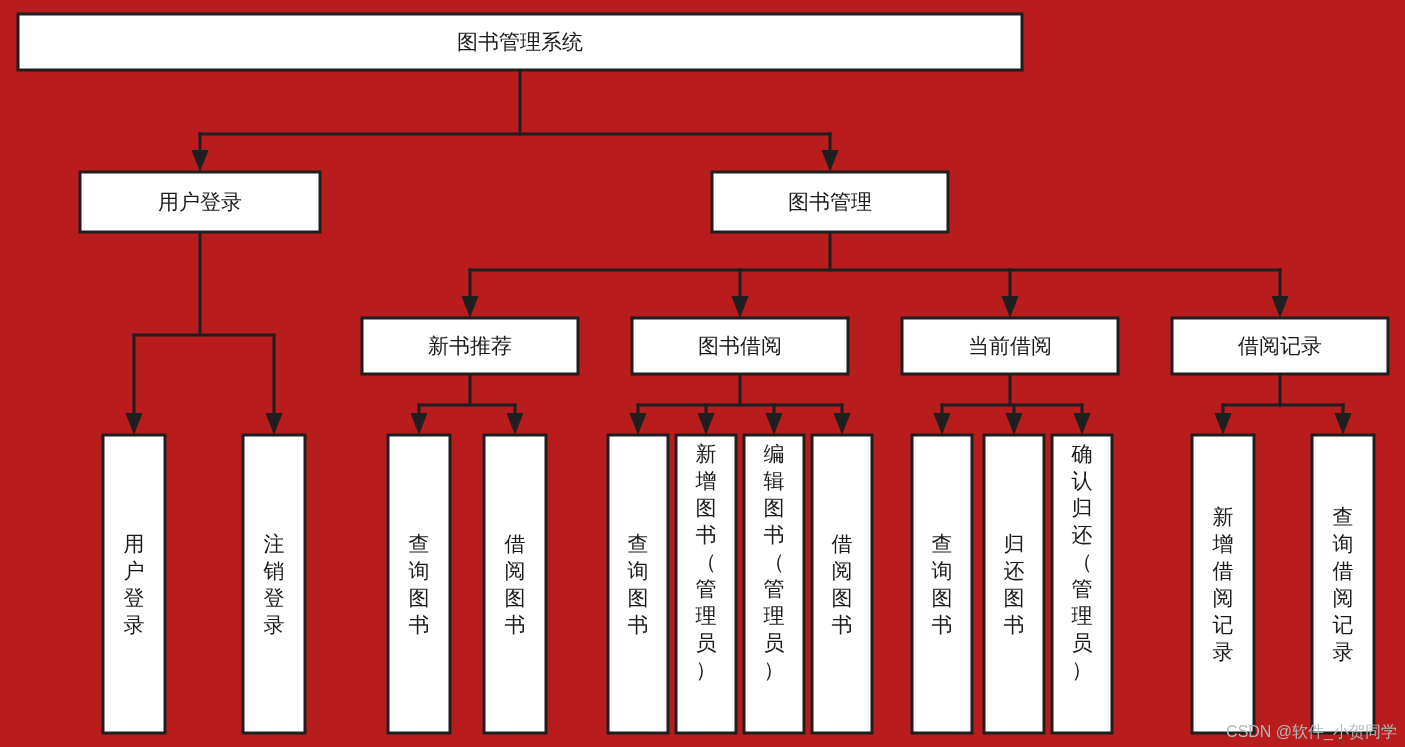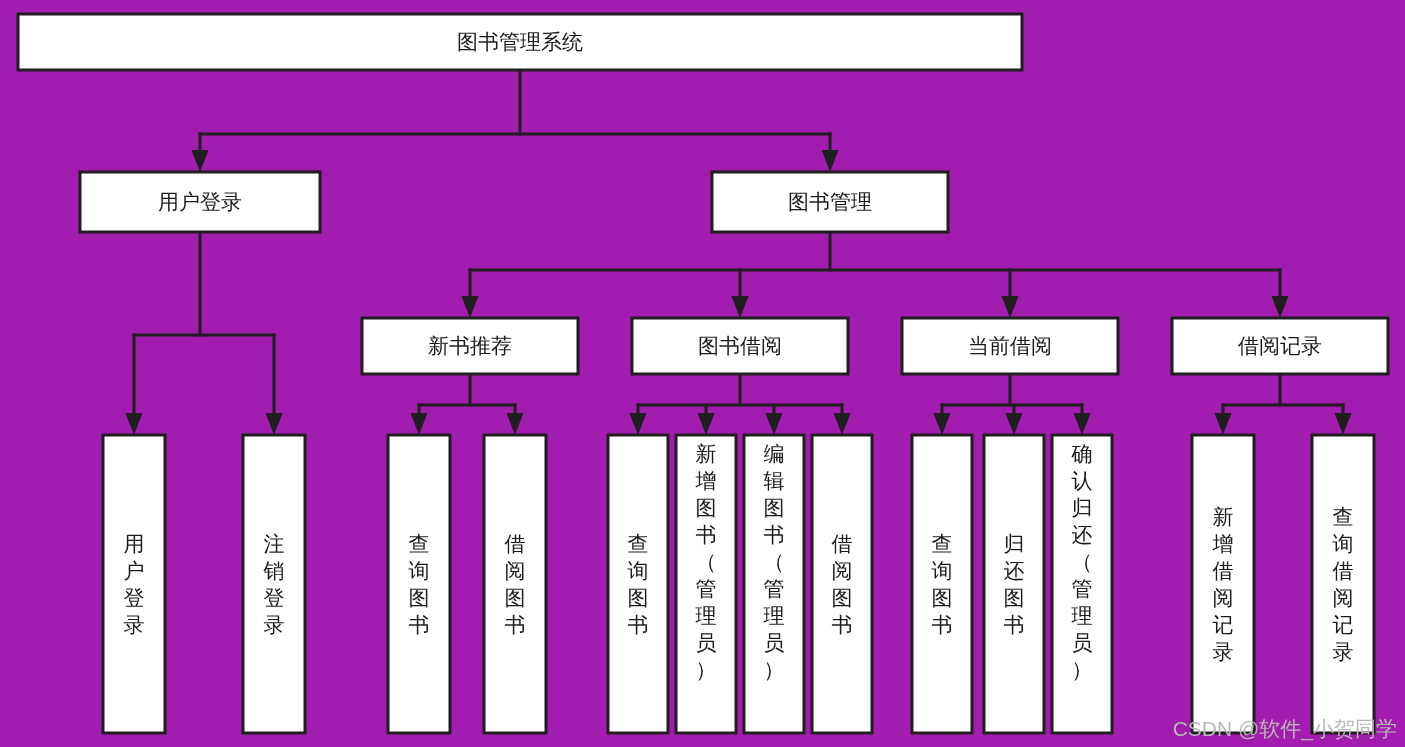--- a/index.html
+++ b/index.html
@@ -11,21 +11,21 @@
   body {
     width: 1405px;
     height: 747px;
     font-family: "Liberation Sans", "DejaVu Sans", sans-serif;
     overflow: hidden;
   }
   #diagram-root {
     position: relative;
     width: 1405px;
     height: 747px;
-    background: #a21caf;
+    background: #b91c1c;
   }
   svg.diagram-canvas {
     position: absolute;
     left: 0;
     top: 0;
     width: 1405px;
     height: 747px;
   }
   .node-box {
     fill: #ffffff;
@@ -53,21 +53,21 @@
     font-family: "Liberation Sans", "DejaVu Sans", sans-serif;
     font-size: 21px;
     fill: #1a1a1a;
     text-anchor: middle;
   }
   .watermark-text {
     position: absolute;
     right: 8px;
     bottom: 4px;
     font-family: "Liberation Sans", "DejaVu Sans", sans-serif;
-    font-size: 21px;
+    font-size: 16px;
     color: #b8b8b8;
     white-space: nowrap;
     user-select: none;
   }
 </style>
 </head>
 <body>
 
 <div id="diagram-root">
   <svg class="diagram-canvas" id="diagram-canvas" viewBox="0 0 1405 747" xmlns="http://www.w3.org/2000/svg">

